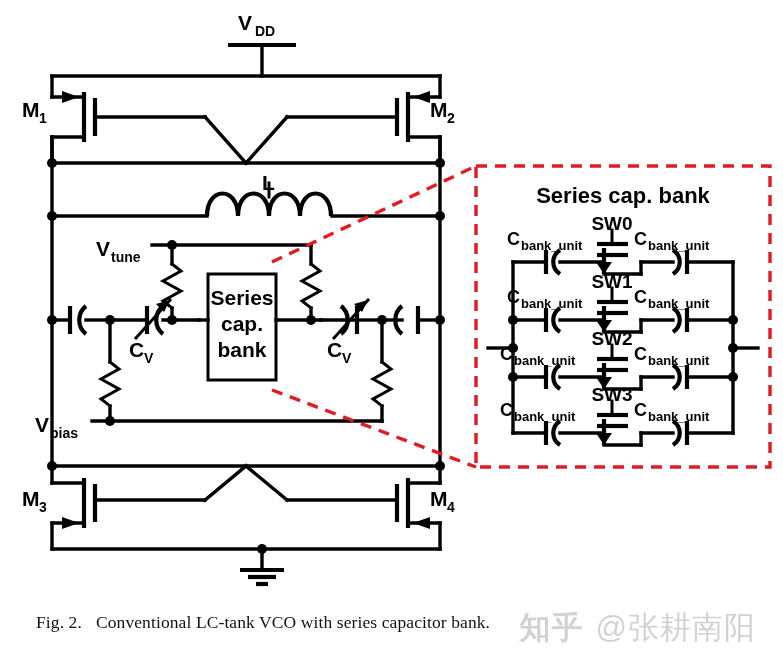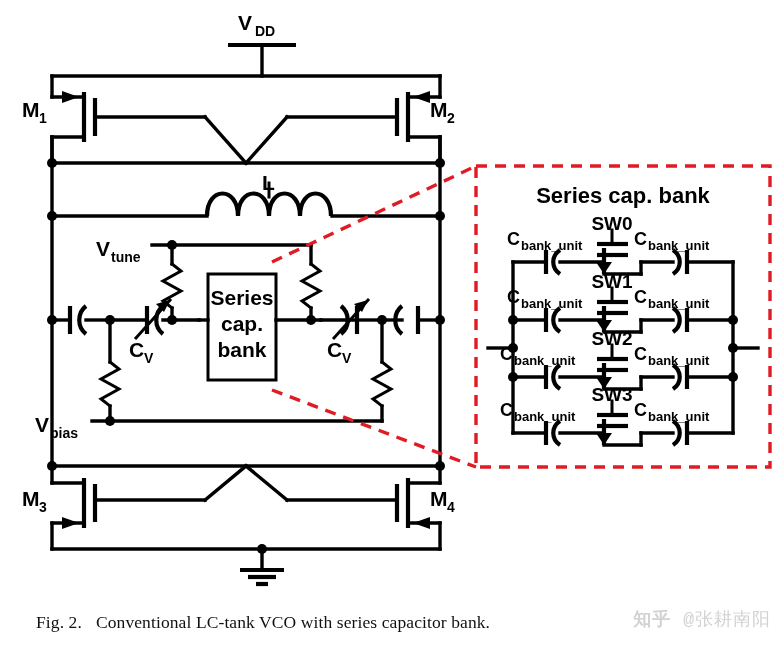--- a/index.html
+++ b/index.html
@@ -68,24 +68,24 @@
     font-size: 17.5px;
     color: #111111;
     white-space: nowrap;
     letter-spacing: 0.1px;
   }
   #caption-fig {
     margin-right: 14px;
   }
   #watermark {
     position: absolute;
-    right: 12px;
+    right: 27px;
     top: 7px;
-    font-family: Liberation Mono, monospace;
-    font-size: 18px;
+    font-family: Liberation Sans, sans-serif;
+    font-size: 31px;
     color: #d2d2d2;
     white-space: nowrap;
     letter-spacing: 1px;
   }
   #watermark .wm-logo { margin-right: 12px; font-weight: bold; }
 </style>
 </head>
 <body>
 
 <div id="figure-root">

